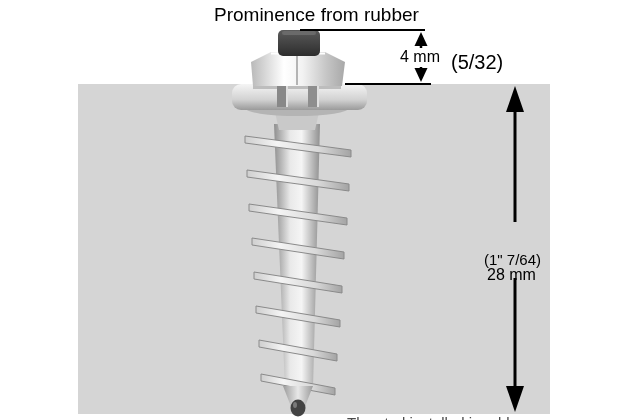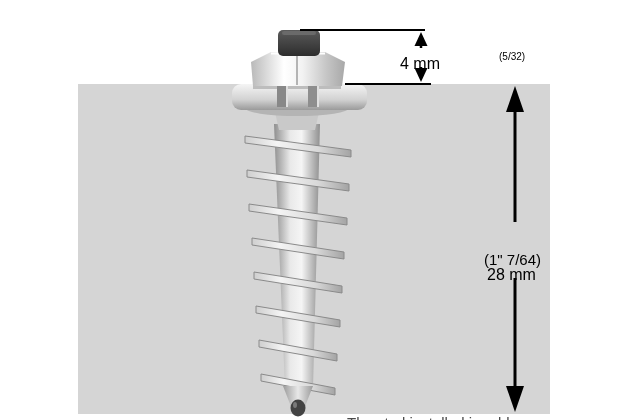--- a/index.html
+++ b/index.html
@@ -5,22 +5,22 @@
   html,body{margin:0;padding:0;background:#fff;}
   #stage{
     position:relative;width:630px;height:420px;overflow:hidden;
     background:#ffffff;font-family:"Liberation Sans",sans-serif;color:#000;
   }
   .abs{position:absolute;}
   #title{left:214px;top:4px;font-size:19px;white-space:nowrap;}
   #rubber-block{left:78px;top:84px;width:472px;height:330px;background:#d5d5d5;}
   #stud-svg{left:225px;top:28px;}
   #dim-svg{left:0;top:0;}
-  #prom-mm{left:400px;top:48px;font-size:16px;white-space:nowrap;margin-top:7px;}
-  #prom-in{left:451px;top:51px;font-size:10px;white-space:nowrap;margin-left:48px;}
+  #prom-mm{left:400px;top:48px;font-size:16px;white-space:nowrap;}
+  #prom-in{left:451px;top:51px;font-size:20px;white-space:nowrap;}
   #depth-mm{left:487px;top:230px;font-size:16px;white-space:nowrap;margin-top:36px;}
   #depth-in{left:484px;top:251px;font-size:15px;white-space:nowrap;}
   #bottom-caption{left:347px;top:415px;font-size:15px;line-height:15px;color:#4a4a4a;white-space:nowrap;}
 </style>
 </head>
 <body>
 
 <div id="stage">
 
   <div class="abs" id="rubber-block"></div>
@@ -118,19 +118,20 @@
     </g>
 
     <g>
       <polygon points="515,86 506,112 524,112" fill="#000"></polygon>
       <line x1="515" y1="109" x2="515" y2="222" stroke="#000" stroke-width="3"></line>
       <line x1="515" y1="278" x2="515" y2="389" stroke="#000" stroke-width="3"></line>
       <polygon points="515,412 506,386 524,386" fill="#000"></polygon>
     </g>
   </svg>
 
+  <div class="abs" id="title">Prominence from rubber</div>
   <div class="abs" id="prom-mm">4 mm</div>
   <div class="abs" id="prom-in">(5/32)</div>
   <div class="abs" id="depth-mm">28 mm</div>
   <div class="abs" id="depth-in">(1" 7/64)</div>
   <div class="abs" id="bottom-caption">The stud installed in rubber</div>
 
 </div>
 
 </body></html>

